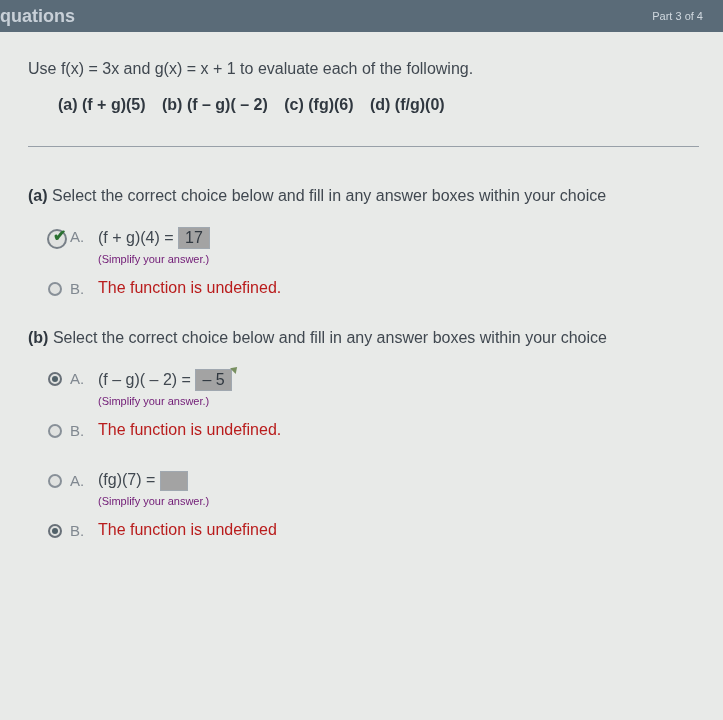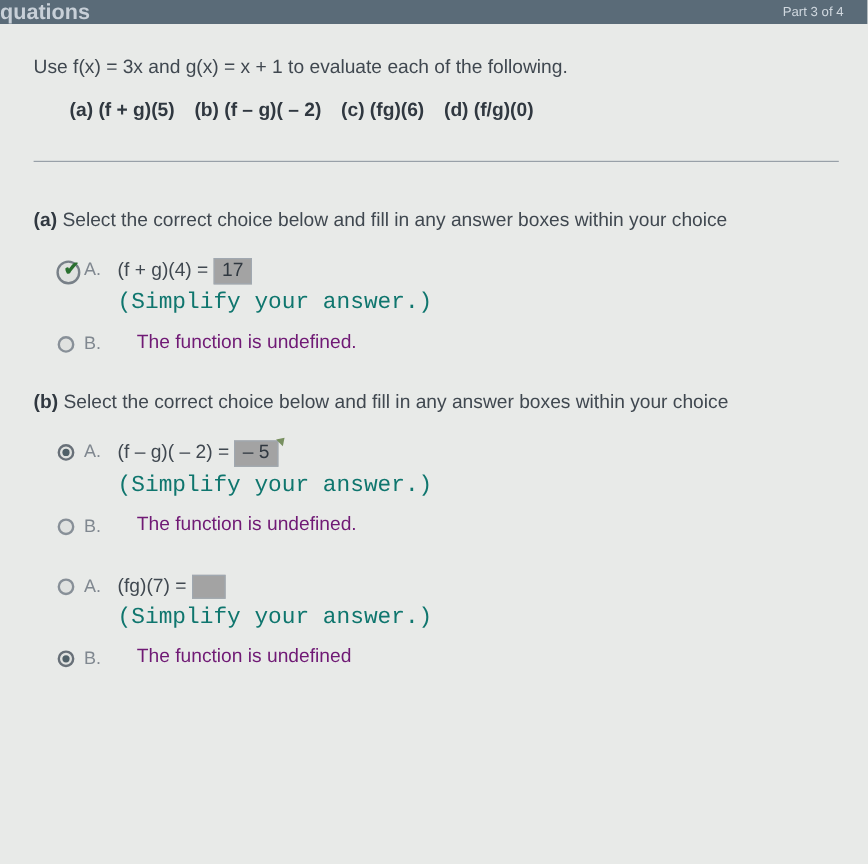--- a/index.html
+++ b/index.html
@@ -12,21 +12,21 @@
       background: #e8eae8;
       width: 723px;
       height: 720px;
       overflow: hidden;
       position: relative;
       filter: blur(0.3px);
     }
     .header {
       background: #5a6b78;
       color: #d8dfe5;
-      height: 20px;
+      height: 32px;
       display: flex;
       align-items: center;
       justify-content: space-between;
       padding: 0 20px 0 0;
       font-size: 18px;
     }
     .header-title {
       font-weight: bold;
       color: #c8d0d8;
     }
@@ -165,30 +165,28 @@
       transform: rotate(45deg);
     }
     .answer-box.empty {
       min-width: 28px;
       height: 20px;
       vertical-align: middle;
     }
     .simplify-note {
       display: block;
       margin-top: 4px;
-      color: #0f766e;
-      font-size: 19px;
-      font-family: Liberation Mono, monospace;
+      color: #701a75;
+      font-size: 11px;
     }
     .choice-b {
       margin-top: 14px;
     }
     .undefined-text {
-      color: #701a75;
-      margin-left: 16px;
+      color: #b91c1c;
     }
     .cutoff {
       margin-top: 14px;
       padding-left: 20px;
       display: flex;
       align-items: flex-start;
     }
   </style>
 </head>
 <body>

